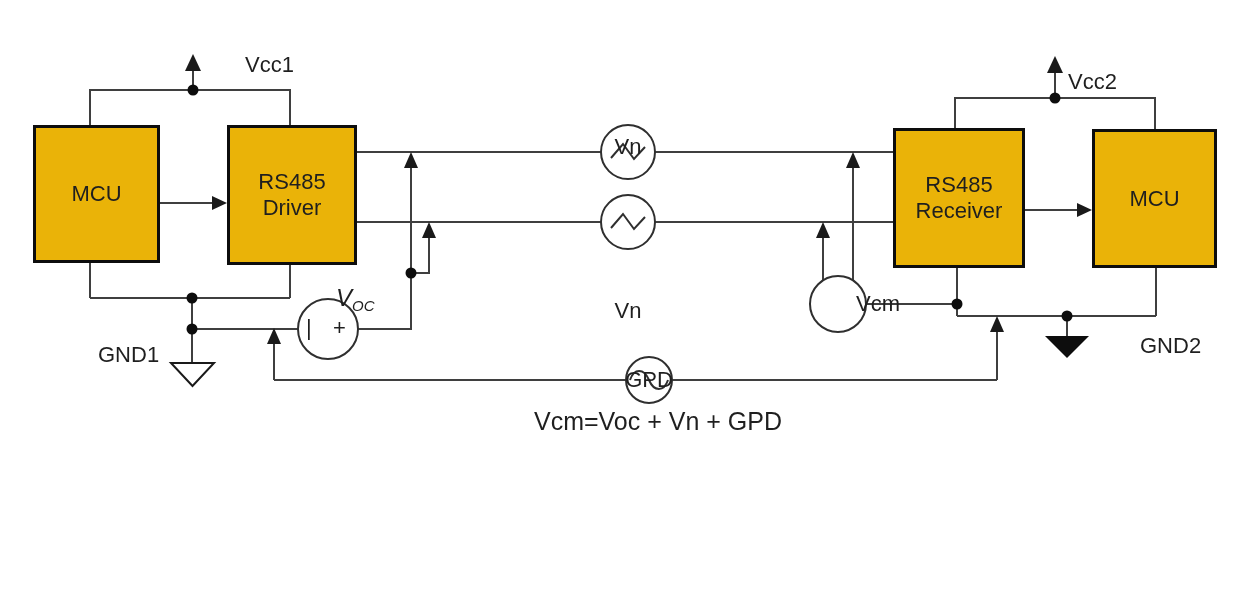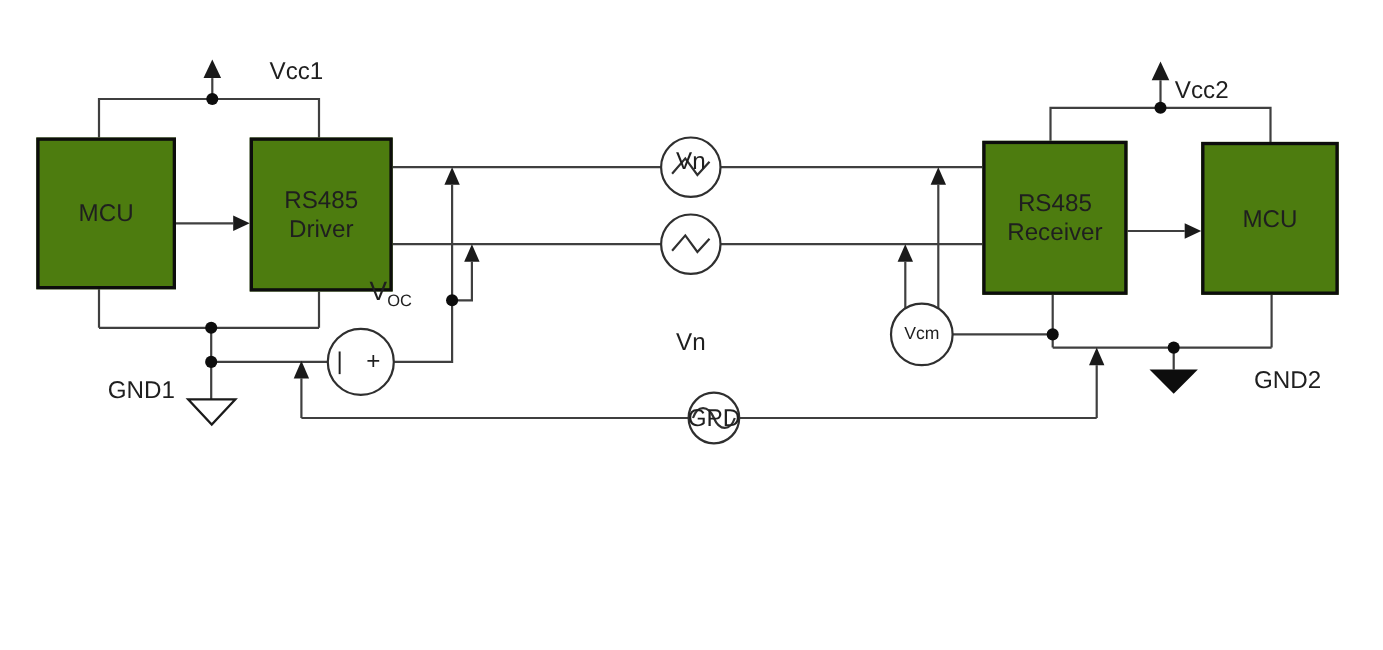--- a/index.html
+++ b/index.html
@@ -7,21 +7,21 @@
     position:relative;
     width:1257px;height:591px;
     background:#ffffff;
     font-family:"Liberation Sans", sans-serif;
     color:#1f1f1f;
     overflow:hidden;
   }
   svg.wires{position:absolute;left:0;top:0;}
   .block{
     position:absolute;
-    background:#4d7c0f;
+    background:#eab308;
     border:3px solid #0d0d0d;
     box-sizing:border-box;
     display:flex;align-items:center;justify-content:center;
     text-align:center;
     font-size:22px;line-height:26px;
     white-space:pre-line;
     color:#1f1f1f;
   }
   .lbl{
     position:absolute;
@@ -33,21 +33,21 @@
   .formula{
     position:absolute;
     font-size:25px;line-height:26px;
     color:#1f1f1f;
     text-align:center;
     white-space:nowrap;
   }
   .circle-text{
     position:absolute;
     display:flex;align-items:center;justify-content:center;
-    font-size:16px;color:#1f1f1f;
+    font-size:22px;color:#1f1f1f;margin-left:40px;
   }
   .voc-sub{font-size:15px;vertical-align:-5px;}
   .pol{position:absolute;font-size:22px;line-height:24px;color:#1f1f1f;}
 </style>
 </head>
 <body>
 
 <div id="canvas">
 
   <svg class="wires" width="1257" height="591" viewBox="0 0 1257 591">
@@ -144,21 +144,22 @@
   </div>
 
   <div class="lbl" style="left:204px;top:53px;margin-left:41px;">Vcc1</div>
   <div class="lbl" style="left:1068px;top:59px;margin-top:11px;">Vcc2</div>
   <div class="lbl" style="left:98px;top:343px;">GND1</div>
   <div class="lbl" style="left:1140px;top:334px;">GND2</div>
   <div class="lbl center" style="left:600px;top:95px;width:56px;">Vn</div>
   <div class="lbl center" style="left:600px;top:259px;width:56px;">Vn</div>
   <div class="lbl center" style="left:621px;top:328px;width:56px;">GPD</div>
 
-  <div class="lbl" style="left:336px;top:254px;font-size:24px;"><span>V</span><span class="voc-sub">OC</span></div>
+  <div class="lbl" style="left:336px;top:286px;font-size:24px;font-style:italic;"><span>V</span><span class="voc-sub">OC</span></div>
 
   <div class="pol" style="left:306px;top:316px;">|</div>
   <div class="pol" style="left:333px;top:316px;">+</div>
 
   <div class="circle-text" style="left:810px;top:276px;width:56px;height:56px;">Vcm</div>
 
+  <div class="formula" style="left:528px;top:408px;width:260px;">Vcm=Voc + Vn + GPD</div>
 
 </div>
 
 </body></html>

